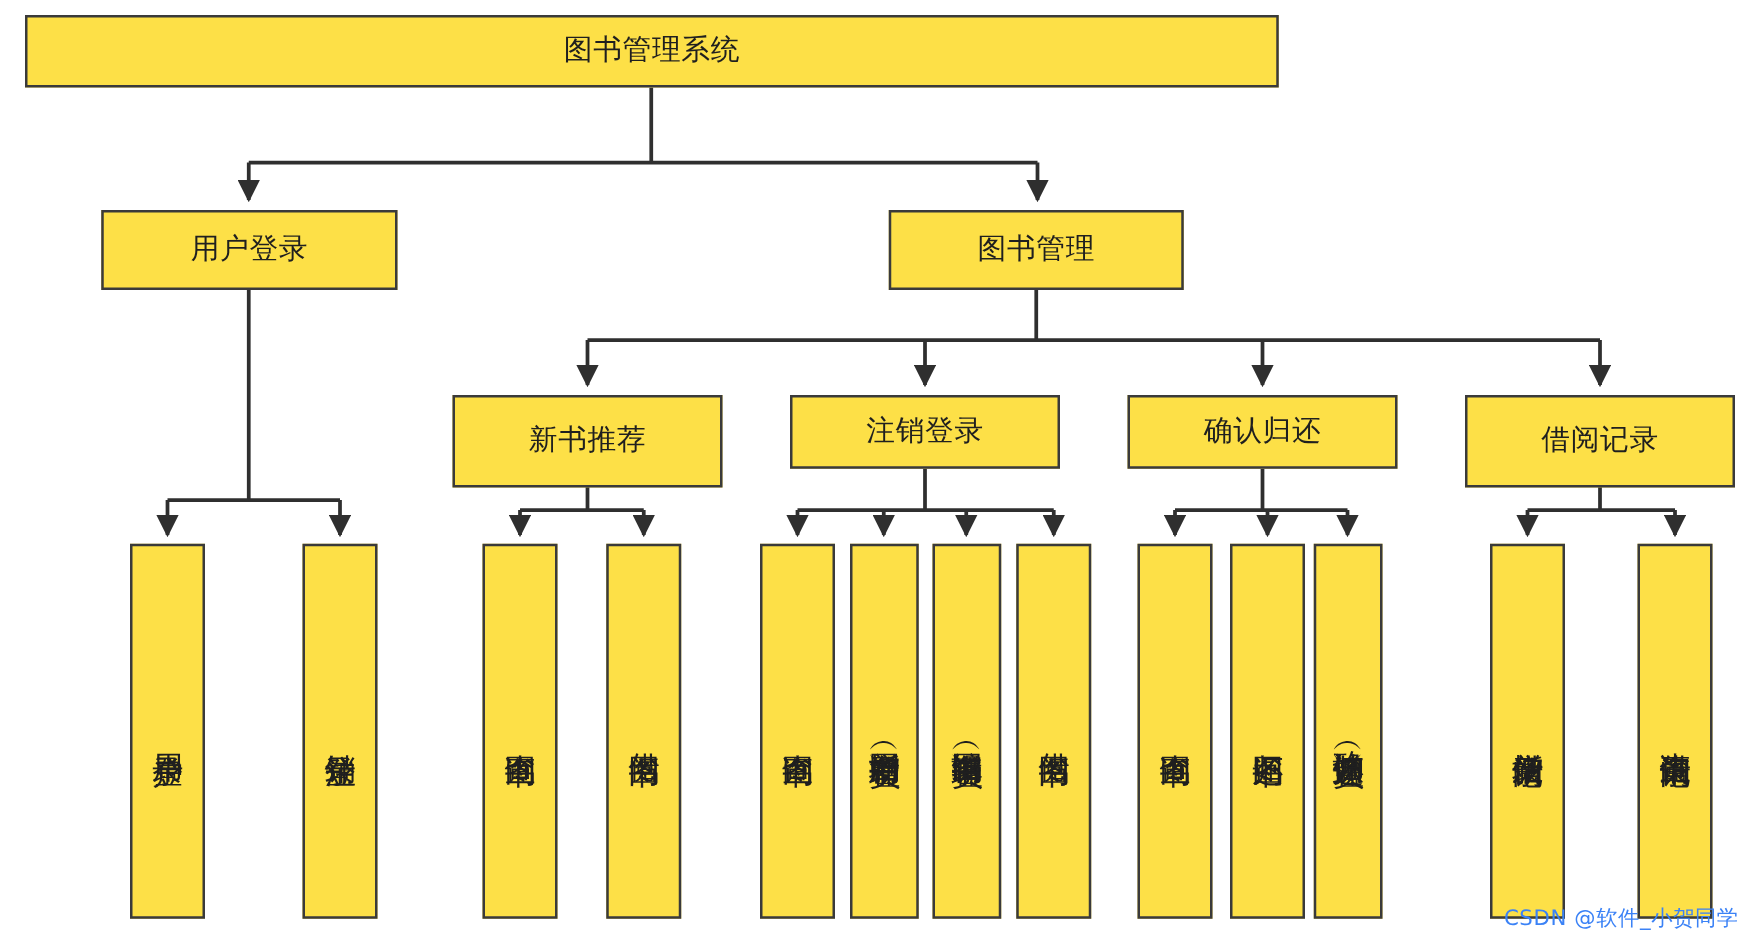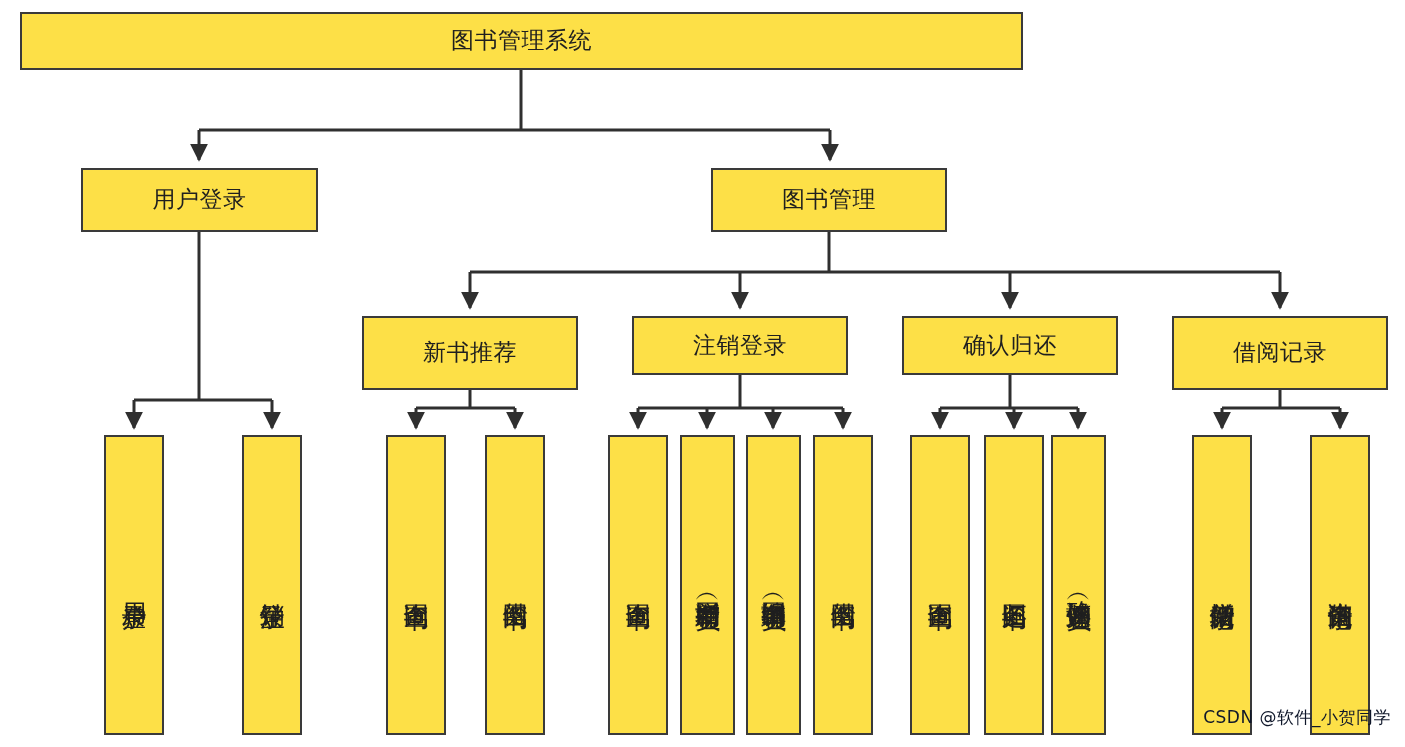--- a/index.html
+++ b/index.html
@@ -57,23 +57,23 @@
     writing-mode: vertical-rl;
     text-orientation: upright;
     font-size: 25px;
     line-height: 1.42;
     letter-spacing: 1px;
     max-height: 100%;
   }
   #watermark {
     position: absolute;
     right: 14px;
-    bottom: 18px;
+    bottom: 1px;
     font-size: 17px;
-    color: #0f172a;
+    color: #3b82f6;
     letter-spacing: 0.5px;
     white-space: nowrap;
     pointer-events: none;
   }
 </style>
 </head>
 <body>
 
 <div id="diagram-root">
 

